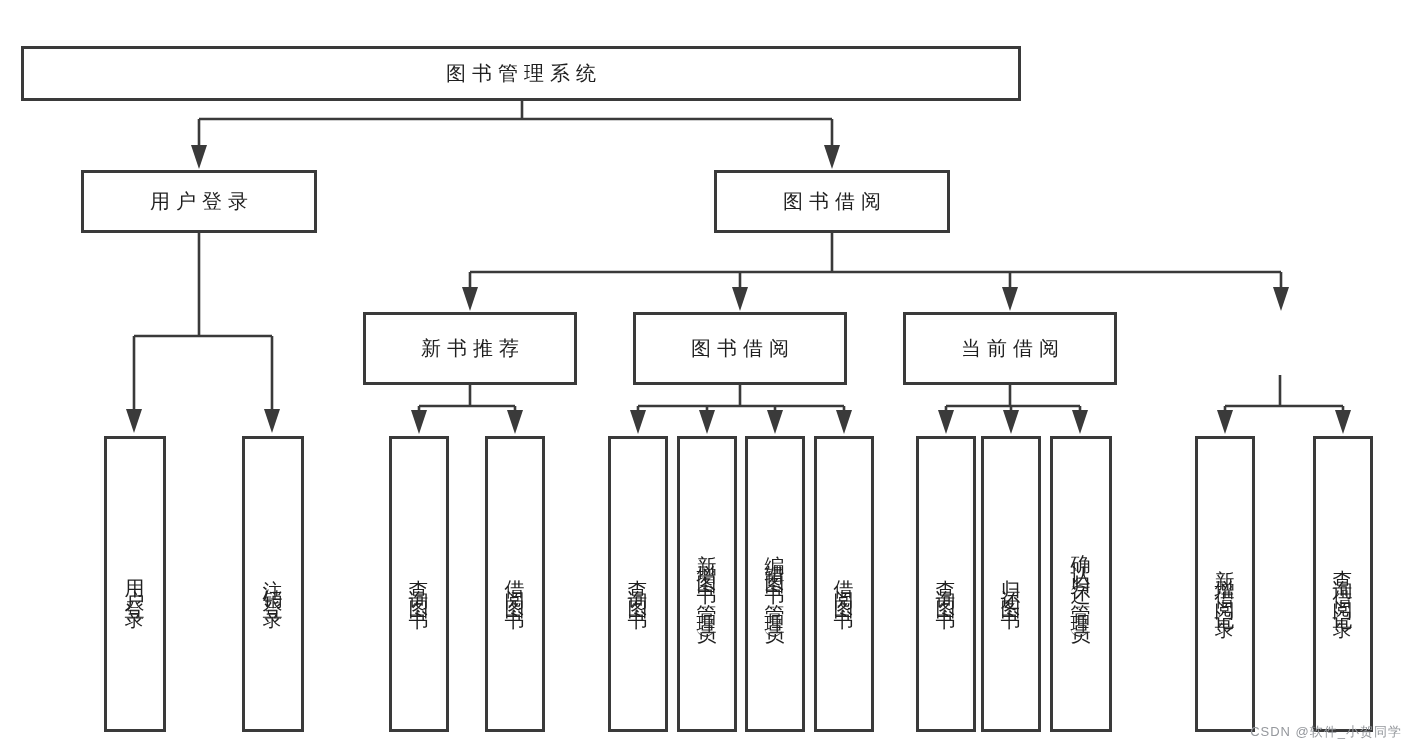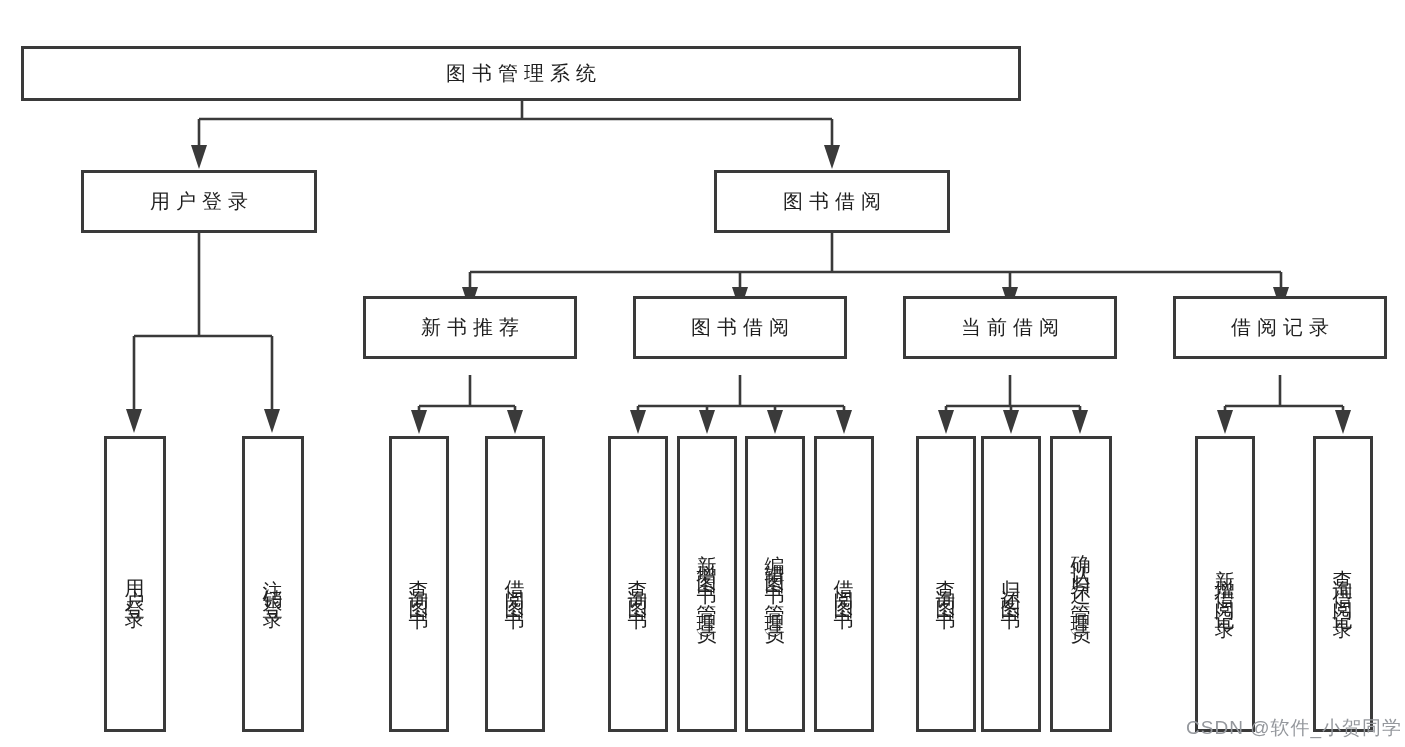--- a/index.html
+++ b/index.html
@@ -15,21 +15,21 @@
     position:absolute;box-sizing:border-box;background:#ffffff;
     border:3px solid #3a3a3a;display:flex;align-items:center;justify-content:center;
     font-size:20px;letter-spacing:6px;text-indent:6px;white-space:nowrap;
   }
   
   #nd-root{left:21px;top:14px;width:1000px;height:55px;margin-top:32px;}
   
   #nd-login{left:81px;top:170px;width:236px;height:63px;}
   #nd-mgmt{left:714px;top:170px;width:236px;height:63px;}
   
-  .l2{top:296px;width:214px;height:63px;}
+  .l2{top:312px;width:214px;height:73px;}
   #nd-l2-0{left:363px;}
   #nd-l2-1{left:633px;}
   #nd-l2-2{left:903px;}
   #nd-l2-3{left:1173px;}
   
   .leaf{
     position:absolute;box-sizing:border-box;top:436px;width:60px;height:296px;
     background:#ffffff;border:3px solid #3a3a3a;
     display:flex;align-items:center;justify-content:center;
   }
@@ -46,21 +46,21 @@
   #lf-c2{left:745px;}
   #lf-c3{left:814px;}
   #lf-d0{left:916px;}
   #lf-d1{left:981px;}
   #lf-d2{left:1050px;width:62px;}
   #lf-e0{left:1195px;}
   #lf-e1{left:1313px;}
 
   .watermark{
     position:absolute;right:3px;bottom:6px;z-index:5;
-    font-size:19px;letter-spacing:1px;color:#95989d;white-space:nowrap;margin-top:40px;
+    font-size:13px;letter-spacing:1px;color:#95989d;white-space:nowrap;margin-top:40px;
   }
 </style>
 </head>
 <body>
 
 <div class="stage">
 
   <svg class="wires" viewBox="0 0 1405 747" aria-hidden="true">
 
     <g>
@@ -112,21 +112,20 @@
   </svg>
 
   <div class="node" id="nd-root">图书管理系统</div>
 
   <div class="node" id="nd-login">用户登录</div>
   <div class="node" id="nd-mgmt">图书借阅</div>
 
   <div class="node l2" id="nd-l2-0">新书推荐</div>
   <div class="node l2" id="nd-l2-2">当前借阅</div>
   <div class="node l2" id="nd-l2-1">图书借阅</div>
-  <div class="node l2" id="nd-l2-3">借阅记录</div>
 
   <div class="leaf" id="lf-a0">
     <span class="vtext">用户登录</span>
   </div>
   <div class="leaf" id="lf-a1">
     <span class="vtext">注销登录</span>
   </div>
 
   <div class="leaf" id="lf-b0">
     <span class="vtext">查询图书</span>

